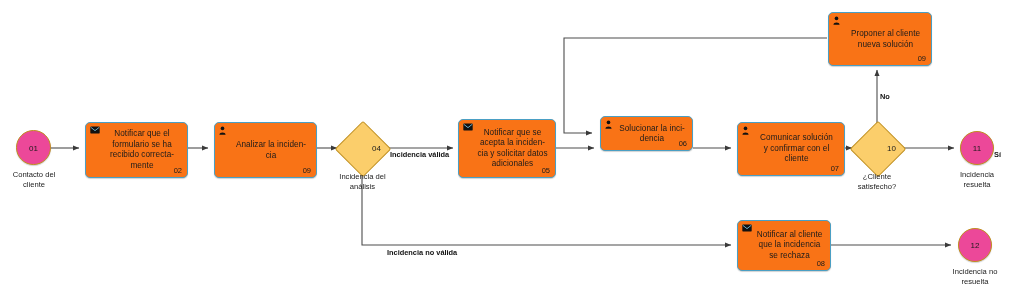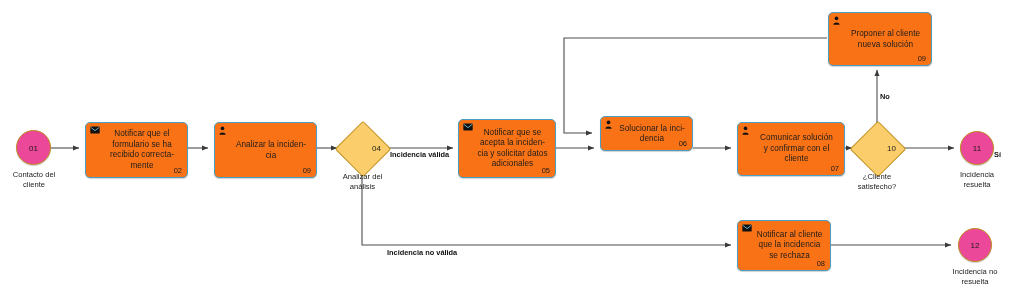--- a/index.html
+++ b/index.html
@@ -190,21 +190,21 @@
       <div>cia</div>
     </div>
     <span class="task-num">09</span>
   </div>
 
   <div class="node gateway-wrap" style="left:343px; top:129px; width:38px; height:38px;">
     <div class="gateway"></div>
     <span class="gw-num">04</span>
   </div>
   <div class="outside-label" style="left:320px; top:172px; width:85px;">
-    <div>Analizar del</div>
+    <div>Incidencia del</div>
     <div>análisis</div>
   </div>
 
   <div class="node task" style="left:458px; top:119px; width:98px; height:59px;">
     <span class="task-icon">
       <svg viewBox="0 0 16 12" width="10" height="8" aria-hidden="true">
         <rect x="0.5" y="0.5" width="15" height="11" rx="1" fill="#111"></rect>
         <path d="M1 1.5 L8 7 L15 1.5" stroke="#7FD2F5" stroke-width="1.3" fill="none"></path>
       </svg>
     </span>

